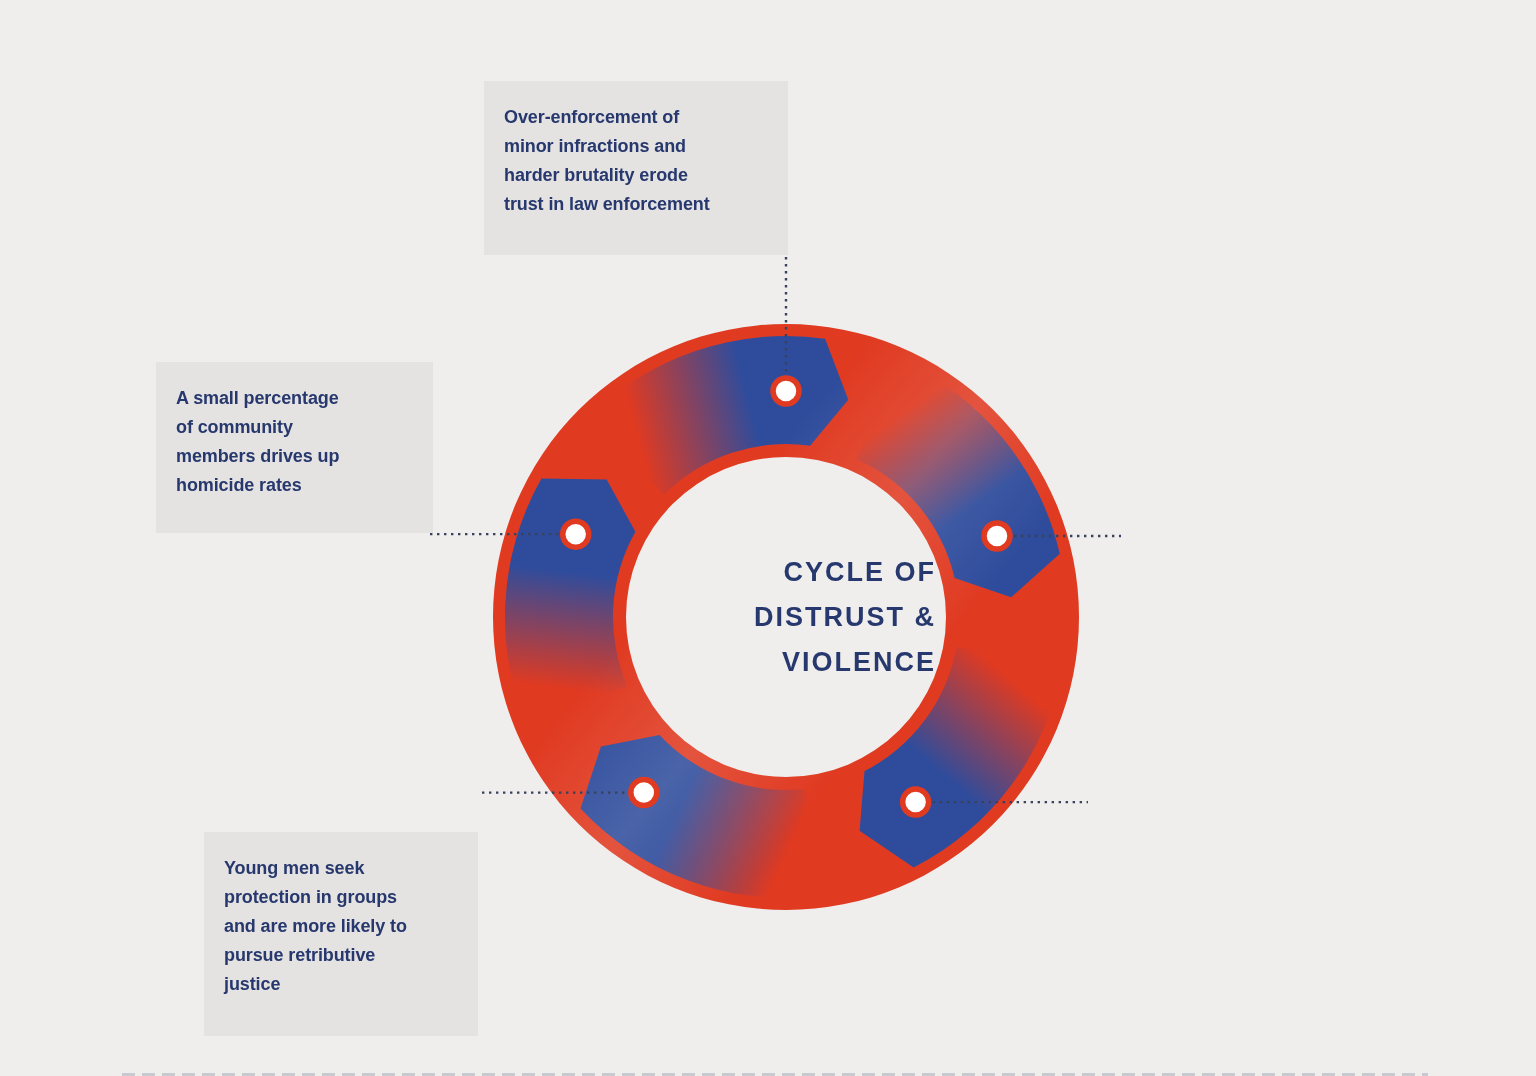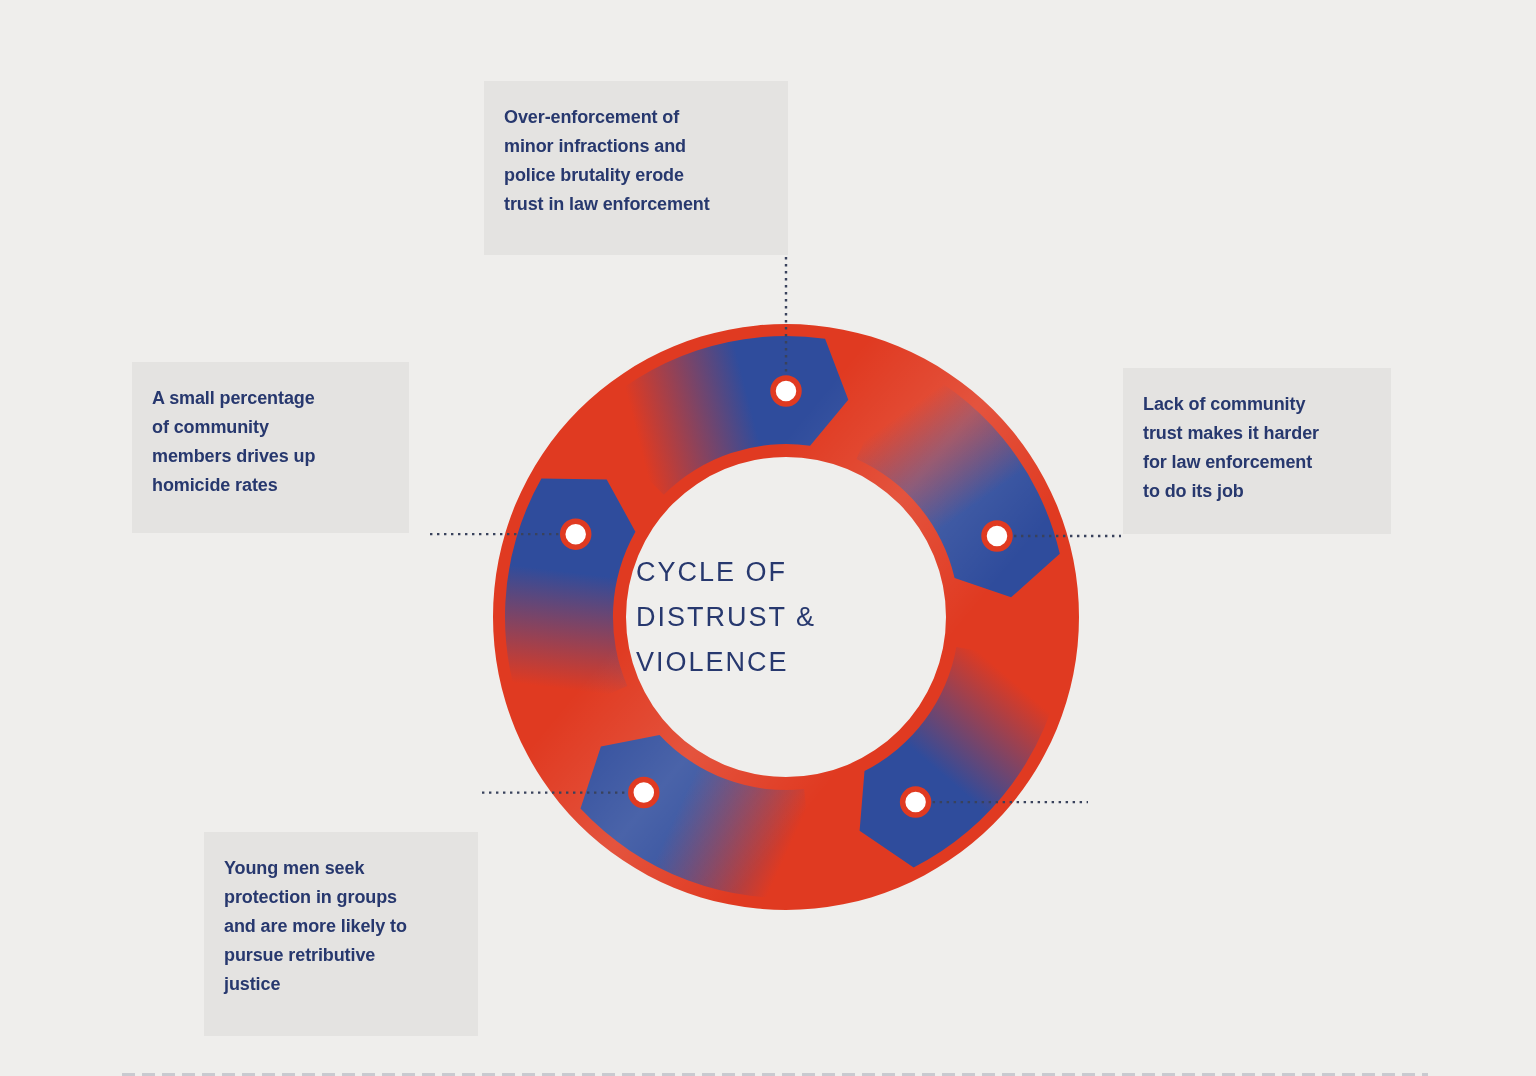--- a/index.html
+++ b/index.html
@@ -25,34 +25,34 @@
   .callout p{
     margin:0;
     white-space:pre-line;
     font-size:18px;
     line-height:29px;
     font-weight:bold;
     letter-spacing:-0.1px;
     color:var(--navy);
   }
   .callout--top{left:484px;top:81px;width:304px;height:174px;}
-  .callout--left{left:132px;top:362px;width:277px;height:171px;}
+  .callout--left{left:156px;top:362px;width:277px;height:171px;}
   .callout--right{left:1123px;top:368px;width:268px;height:166px;}
   .callout--bottom-left{left:204px;top:832px;width:274px;height:204px;}
   .callout--bottom-right{left:1088px;top:790px;width:280px;height:182px;}
   .center-label{
     position:absolute;
     left:786px;top:617px;
     transform:translate(-50%,-50%);
     width:300px;
-    text-align:left;
+    text-align:right;
     white-space:pre-line;
     font-size:27px;
     line-height:45px;
-    font-weight:normal;
+    font-weight:bold;
     letter-spacing:2px;
     color:var(--navy);
   }
 </style>
 </head>
 <body>
 
 <div class="stage">
 
   <svg id="cycle-svg" width="1536" height="1076" viewBox="0 0 1536 1076">
@@ -115,37 +115,31 @@
       <line x1="122" y1="1074.5" x2="1428" y2="1074.5" stroke="#c9cad0" stroke-width="3" stroke-dasharray="13 7"></line>
     </svg>
 
   <div class="center-label">CYCLE OF
 DISTRUST &amp;
 VIOLENCE</div>
 
   <div class="callout callout--top">
     <p>Over-enforcement of
 minor infractions and
-police brutality erode
+harder brutality erode
 trust in law enforcement</p>
   </div>
 
   <div class="callout callout--left">
     <p>A small percentage
 of community
 members drives up
 homicide rates</p>
   </div>
 
-  <div class="callout callout--right">
-    <p>Lack of community
-trust makes it harder
-for law enforcement
-to do its job</p>
-  </div>
 
   <div class="callout callout--bottom-left">
     <p>Young men seek
 protection in groups
 and are more likely to
 pursue retributive
 justice</p>
   </div>
 
 

